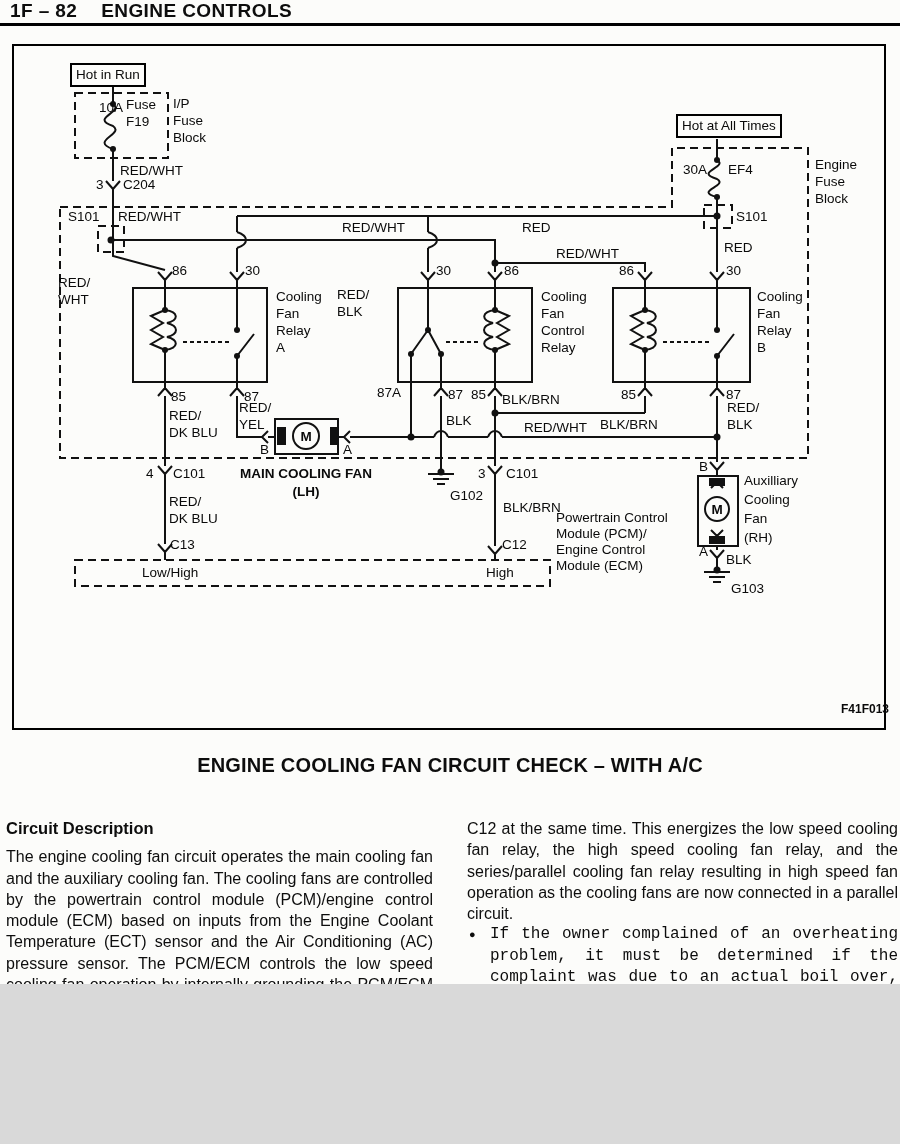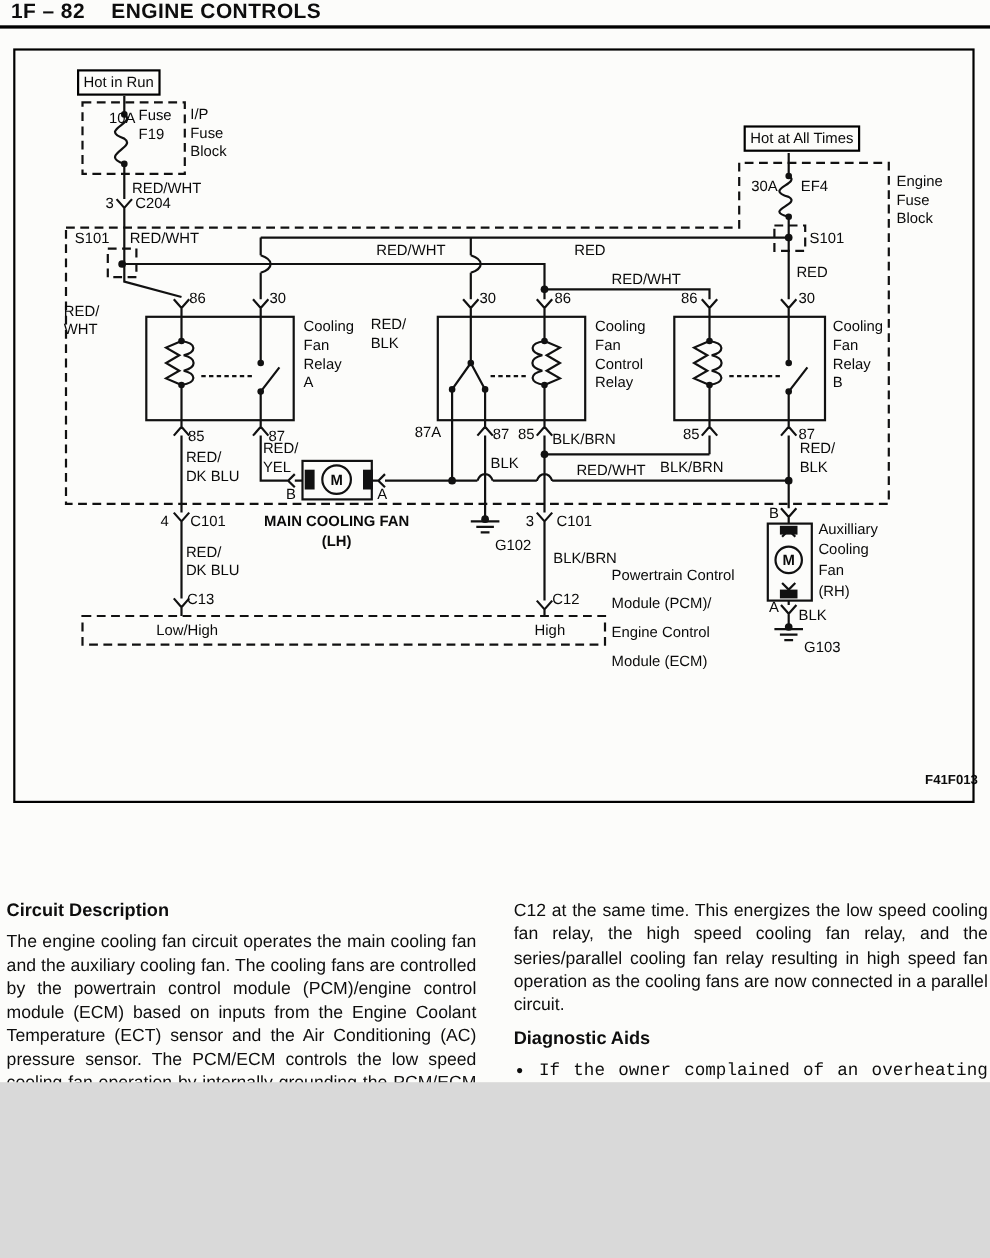--- a/index.html
+++ b/index.html
@@ -231,47 +231,47 @@
       <div class="dlab" style="left: 450px; top: 487px;">G102</div>
       <div class="dlab" style="left: 478px; top: 465px;">3</div>
       <div class="dlab" style="left: 506px; top: 465px;">C101</div>
       <div class="dlab" style="left: 146px; top: 465px;">4</div>
       <div class="dlab" style="left: 173px; top: 465px;">C101</div>
       <div class="dlab" style="left: 169px; top: 493px;">RED/
 DK BLU</div>
       <div class="dlab" style="left: 503px; top: 499px;">BLK/BRN</div>
       <div class="dlab" style="left: 170px; top: 536px;">C13</div>
       <div class="dlab" style="left: 502px; top: 536px;">C12</div>
-      <div class="dlab" style="left: 556px; top: 510px; line-height: 26px;">Powertrain Control
+      <div class="dlab" style="left: 556px; top: 510px; line-height: 16px;">Powertrain Control
 Module (PCM)/
 Engine Control
 Module (ECM)</div>
       <div class="dlab" style="left: 142px; top: 564px;">Low/High</div>
       <div class="dlab" style="left: 486px; top: 564px;">High</div>
       <div class="dlab" style="left: 699px; top: 458px;">B</div>
       <div class="dlab" style="left: 699px; top: 543px;">A</div>
       <div class="dlab" style="left: 717px; top: 501px; font-weight: bold; transform: translateX(-50%);">M</div>
       <div class="dlab" style="left: 744px; top: 471px; line-height: 19px;">Auxilliary
 Cooling
 Fan
 (RH)</div>
       <div class="dlab" style="left: 726px; top: 551px;">BLK</div>
       <div class="dlab" style="left: 731px; top: 580px;">G103</div>
       <div class="dlab" style="left: 841px; top: 701px; font-size: 12px; font-weight: bold;">F41F013</div>
     </div>
 
+  <div id="page-title">ENGINE COOLING FAN CIRCUIT CHECK – WITH A/C</div>
 
   <div id="col-left" class="col">
     <h3>Circuit Description</h3>
     <p>The engine cooling fan circuit operates the main cooling fan and the auxiliary cooling fan. The cooling fans are controlled by the powertrain control module (PCM)/engine control module (ECM) based on inputs from the Engine Coolant Temperature (ECT) sensor and the Air Conditioning (AC) pressure sensor. The PCM/ECM controls the low speed cooling fan operation by internally grounding the PCM/ECM connector terminal C13. This energizes the low speed cooling fan relay and operates the main cooling fan and the auxiliary cooling fan at low speed as the cooling fans are connected in a series circuit. The PCM/ECM controls the high speed cooling fan operation by internally grounding the PCM/ECM connector terminal C13 and the PCM/ECM connector terminal</p>
   </div>
 
   <div id="col-right" class="col">
     <p>C12 at the same time. This energizes the low speed cooling fan relay, the high speed cooling fan relay, and the series/parallel cooling fan relay resulting in high speed fan operation as the cooling fans are now connected in a parallel circuit.</p>
-    <h3 class="mid">Diagnostic Aids</h3>
     <ul class="bullets" id="bullet-list">
         <li>If the owner complained of an overheating problem, it must be determined if the complaint was due to an actual boil over, or the engine coolant temperature gauge indicated overheating. If the engine is overheating and the cooling fans are on, the cooling system should be checked.</li>
       </ul>
   </div>
 
   <div id="footer">DAEWOO T-150 BL4</div>
 
 </div>
 
 </body></html>

